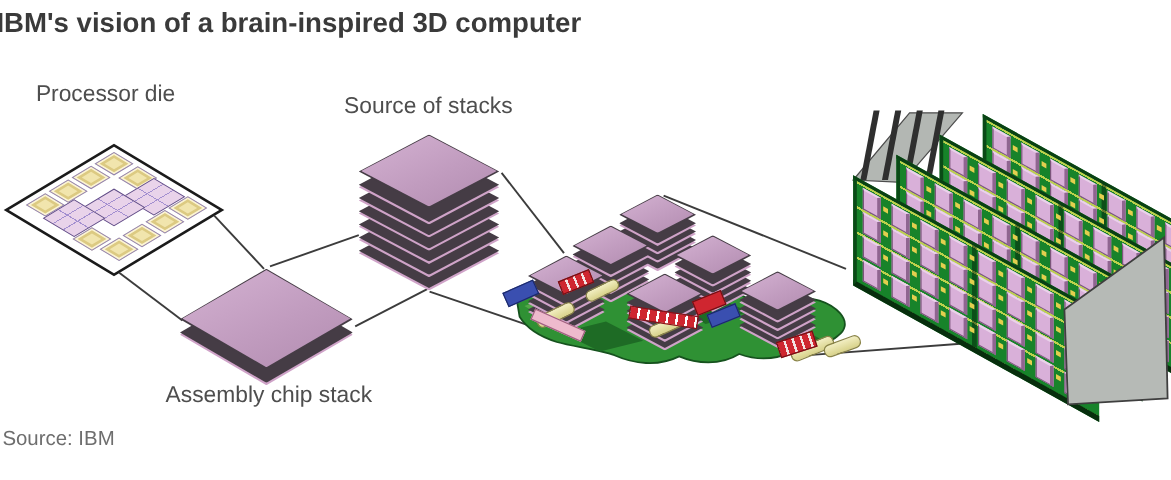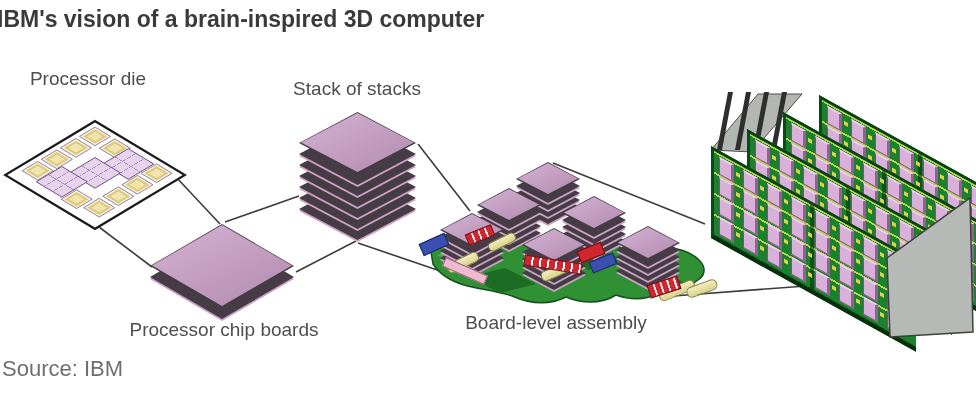--- a/index.html
+++ b/index.html
@@ -4,21 +4,21 @@
 <style>
   html,body{margin:0;padding:0;background:#fff;}
   #canvas{position:relative;width:976px;height:400px;background:#ffffff;overflow:hidden;
           font-family:"Liberation Sans",sans-serif;}
   .abs{position:absolute;}
   svg.layer{position:absolute;left:0;top:0;z-index:1;}
   svg.layer.over{z-index:5;}
   #title{position:absolute;left:-3px;top:6px;font-size:23px;font-weight:bold;color:#3a3a3a;
          z-index:6;white-space:nowrap;letter-spacing:0px;}
   .lbl{position:absolute;font-size:19px;color:#4e4e4e;text-align:center;z-index:6;white-space:nowrap;}
-  #source{position:absolute;left:2px;top:356px;font-size:22px;color:#6e6e6e;z-index:6;}
+  #source{position:absolute;left:2px;top:356px;font-size:17px;color:#6e6e6e;z-index:6;}
 
   
   .stage{position:absolute;z-index:2;}
   .ministack{z-index:3 !important;}
   .dia{position:absolute;clip-path:polygon(50% 0,100% 50%,50% 100%,0 50%);}
 
   
   .die-square{position:absolute;width:124px;height:124px;background:#ffffff;border:3px solid #1b1b1b;
               transform:scale(1,0.6) rotate(45deg);}
   .yblock{position:absolute;width:21px;height:21px;background:#f1e5ad;border:1px solid #8d7db8;
@@ -81,23 +81,22 @@
     <path d="M636,283 L672,276 L690,286 L658,295 Z" fill="#1e6b25"></path>
     <path d="M437,255 L459,247 L477,255 L452,264 Z" fill="#54a84a"></path>
   </svg>
 
   <svg class="layer over" width="976" height="400">
     <polygon points="887,258 970,198 973,332 890,337" fill="#b6bab6" stroke="#3f3f3f" stroke-width="1.5"></polygon>
   </svg>
 
   <div id="title">IBM's vision of a brain-inspired 3D computer</div>
   <div class="lbl" style="left:8px;top:68px;width:160px">Processor die</div>
-  <div class="lbl" style="left:277px;top:78px;width:160px">Stack of stacks</div>
-  <div class="lbl" style="left:114px;top:319px;width:220px">Processor chip boards</div>
-  <div class="lbl" style="left:446px;top:312px;width:220px">Board-level assembly</div>
+  <div class="lbl" style="left:277px;top:78px;width:160px">Source of stacks</div>
+  <div class="lbl" style="left:114px;top:319px;width:220px">Assembly chip stack</div>
   <div id="source">Source: IBM</div>
 
   <div id="scene">
       <div class="stage abs" style="left: 5px; top: 120px; width: 175px; height: 105px;">
         <div class="die-square" style="left: 25px; top: -10px;">
           <div class="yblock" style="left: 5px; top: 5px;"></div>
           <div class="yblock" style="left: 5px; top: 32px;"></div>
           <div class="yblock" style="left: 5px; top: 59px;"></div>
           <div class="yblock" style="left: 5px; top: 86px;"></div>
           <div class="yblock" style="left: 92px; top: 5px;"></div>

